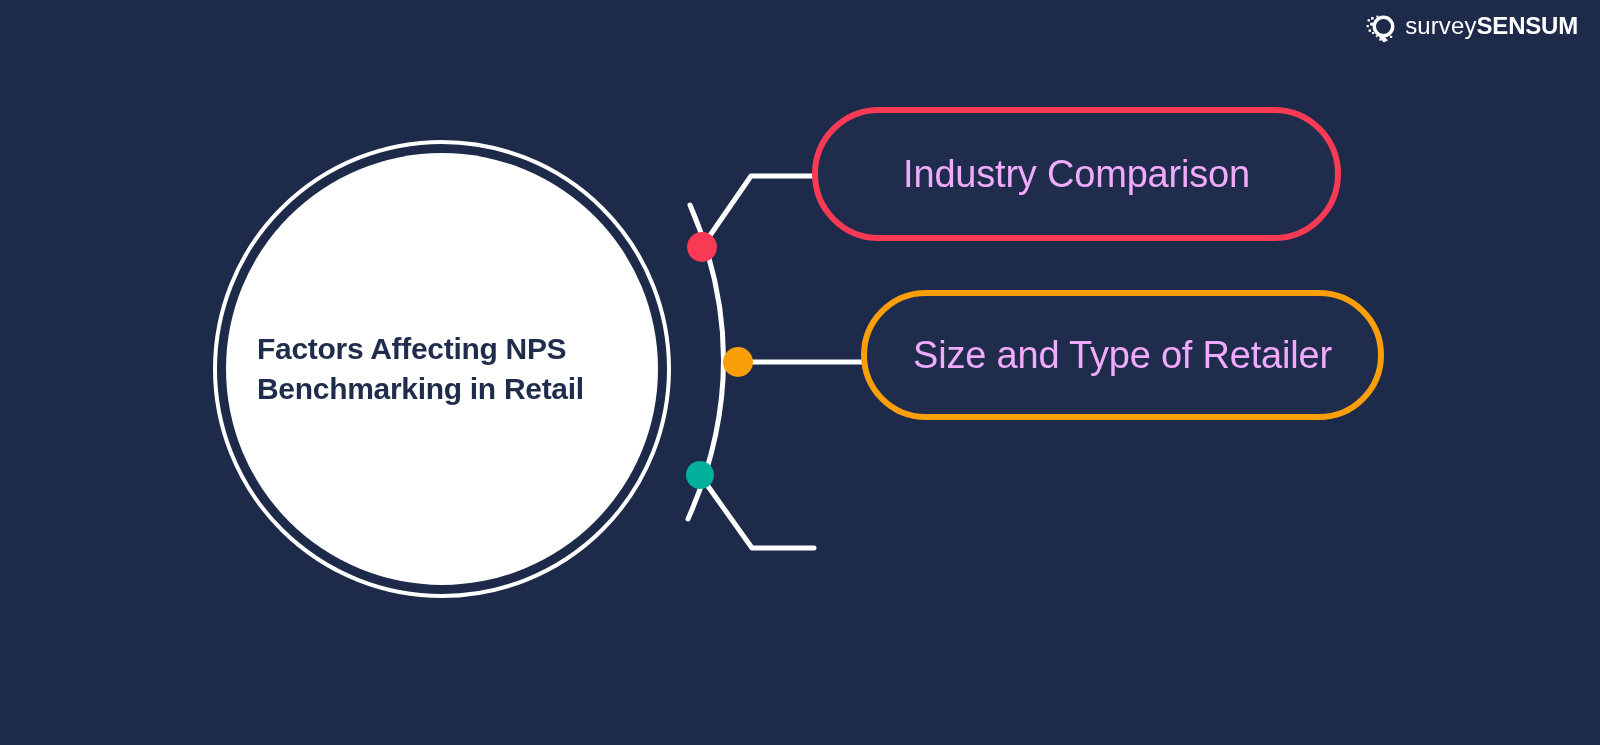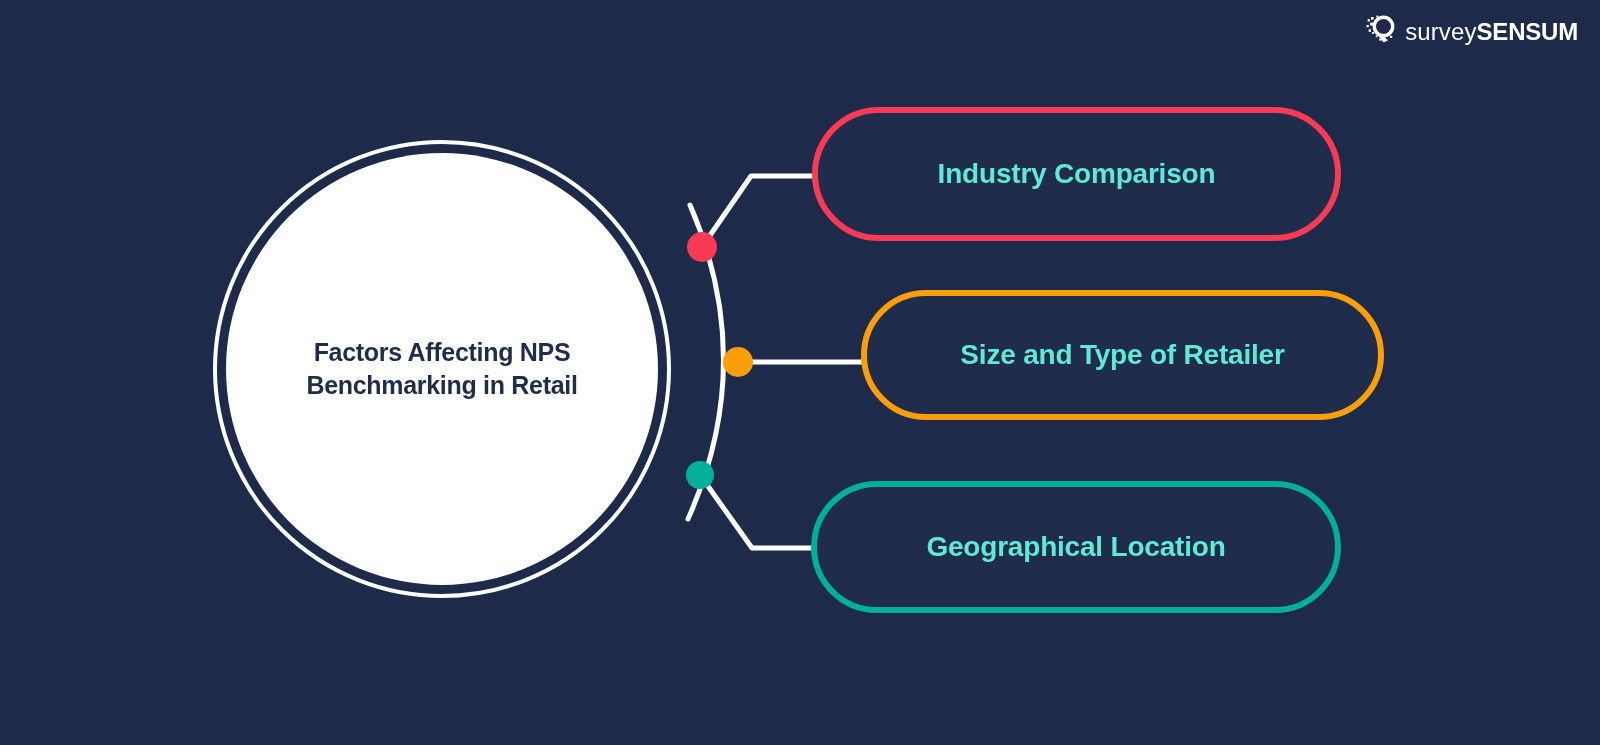--- a/index.html
+++ b/index.html
@@ -15,21 +15,21 @@
     overflow: hidden;
     font-family: "Liberation Sans", sans-serif;
   }
 
   
   #logo {
     position: absolute;
     top: 14px;
     right: 22px;
     display: flex;
-    align-items: flex-end;
+    align-items: flex-start;
     gap: 9px;
   }
   #logo-mark { display: block; }
   #logo-text {
     font-size: 24px;
     letter-spacing: 0.1px;
     color: #ffffff;
     white-space: nowrap;
     line-height: 1;
   }
@@ -58,24 +58,23 @@
     width: 432px; height: 432px;
     border-radius: 50%;
     background: #ffffff;
     box-sizing: border-box;
     display: flex;
     align-items: center;
     justify-content: center;
   }
   #circle-title {
     color: #1f2c4c;
-    font-size: 25px;
+    font-size: 30px;
     font-weight: 700;
     line-height: 1.32;
-    text-align: center;
     letter-spacing: -0.3px;
     width: 370px;
   }
 
   
   #connectors {
     position: absolute;
     left: 0; top: 0;
     width: 1600px; height: 745px;
     pointer-events: none;
@@ -87,23 +86,23 @@
     background: #1f2c4c;
     border-style: solid;
     border-width: 6px;
     border-radius: 70px;
     box-sizing: border-box;
     display: flex;
     align-items: center;
     justify-content: center;
   }
   .pill-label {
-    color: #5eead4;
-    font-size: 28px;
-    font-weight: 700;
+    color: #f0abfc;
+    font-size: 38px;
+    font-weight: 400;
     letter-spacing: -0.2px;
     white-space: nowrap;
     line-height: 1;
   }
   #pill-0 { left: 812px; top: 107px;  width: 529px; height: 134px; }
   #pill-1 { left: 861px; top: 290px;  width: 523px; height: 130px; }
   #pill-2 { left: 811px; top: 481px;  width: 530px; height: 132px; }
 </style>
 </head>
 <body style="background: rgb(30, 42, 74);">
@@ -156,17 +155,14 @@
   </div>
 
   <div class="pill" id="pill-0" style="border-color: rgb(249, 58, 85);">
     <span class="pill-label">Industry Comparison</span>
   </div>
 
   <div class="pill" id="pill-1" style="border-color: rgb(250, 158, 10);">
     <span class="pill-label">Size and Type of Retailer</span>
   </div>
 
-  <div class="pill" id="pill-2" style="border-color: rgb(0, 176, 155);">
-    <span class="pill-label">Geographical Location</span>
-  </div>
 
 </div>
 
 </body></html>

